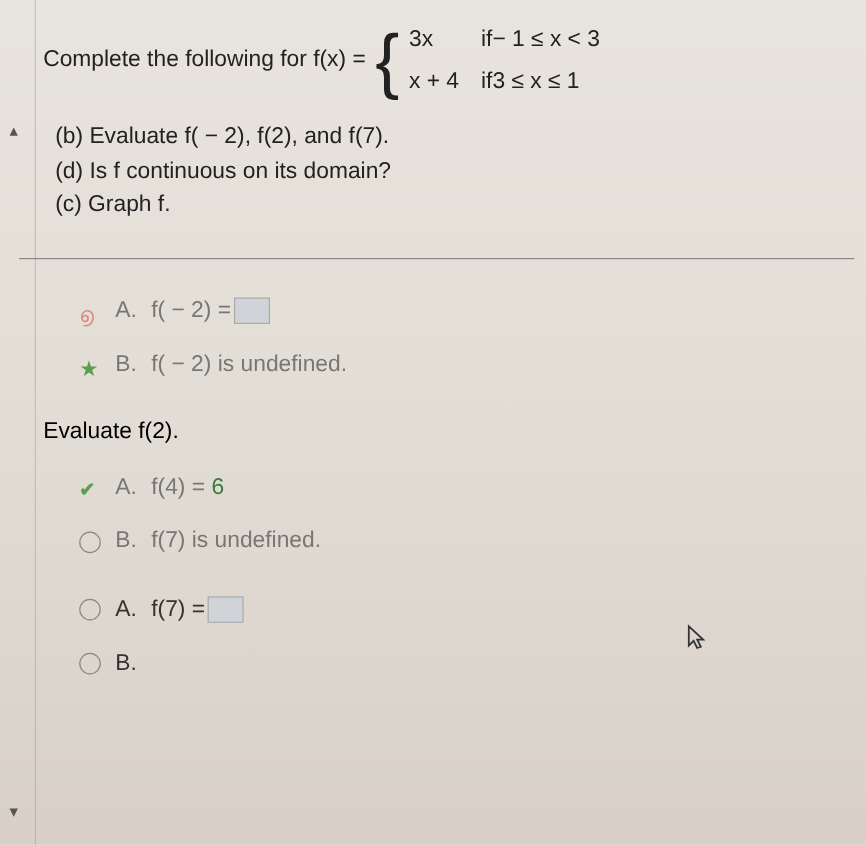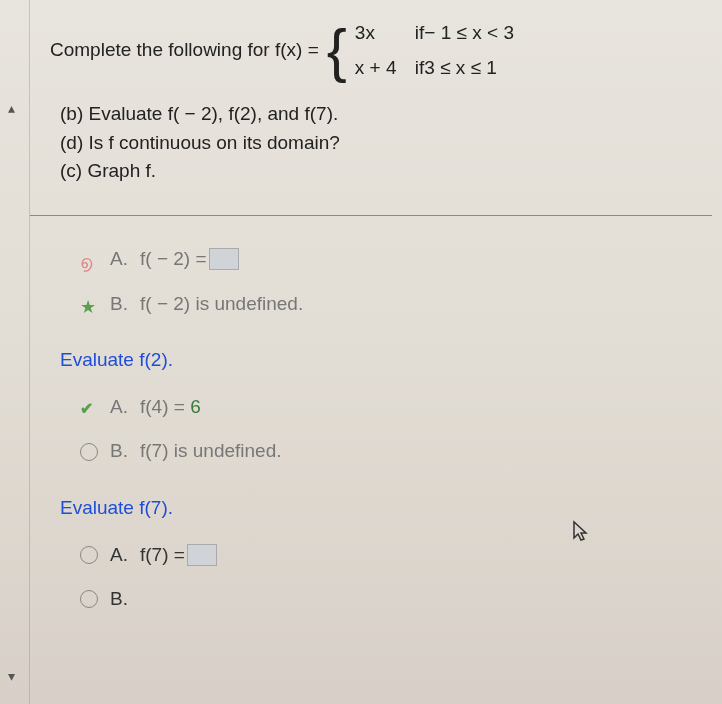--- a/index.html
+++ b/index.html
@@ -26,21 +26,21 @@
     .nav-arrow {
       position: absolute;
       left: 8px;
       font-size: 14px;
       color: #555;
       cursor: pointer;
     }
     .nav-up { top: 100px; }
     .nav-down { bottom: 20px; }
     .content {
-      padding: 20px 30px 20px 50px;
+      padding: 20px 30px 20px 36px;
       color: #222;
       font-size: 19px;
       line-height: 1.4;
     }
     .header-row {
       display: flex;
       align-items: center;
       margin-bottom: 20px;
     }
     .intro-text {
@@ -144,23 +144,22 @@
     .answer-box {
       display: inline-block;
       width: 30px;
       height: 22px;
       background: #d0d4d8;
       border: 1px solid #aaa;
       vertical-align: middle;
       margin-left: 2px;
     }
     .eval-heading {
-      color: #1d4ed8;
+      color: #000000;
       margin-bottom: 20px;
-      margin-left: 10px;
     }
     .cursor-icon {
       position: absolute;
       right: 130px;
       top: 520px;
       font-size: 22px;
       color: #333;
     }
     .answer-green {
       color: #3a7a3a;
@@ -227,21 +226,20 @@
       <span>&nbsp;</span>
       <span class="answer-green">6</span>
     </div>
     <div class="option-row">
       <span class="radio-icon"></span>
       <span class="option-label">B.</span>
       <span>f(7) is undefined.</span>
     </div>
   </div>
 
-  <div class="eval-heading">Evaluate f(7).</div>
 
   <div class="question-block">
     <div class="option-row normal">
       <span class="radio-icon"></span>
       <span class="option-label">A.</span>
       <span>f(7) =</span>
       <span class="answer-box"></span>
     </div>
     <div class="option-row normal">
       <span class="radio-icon"></span>

